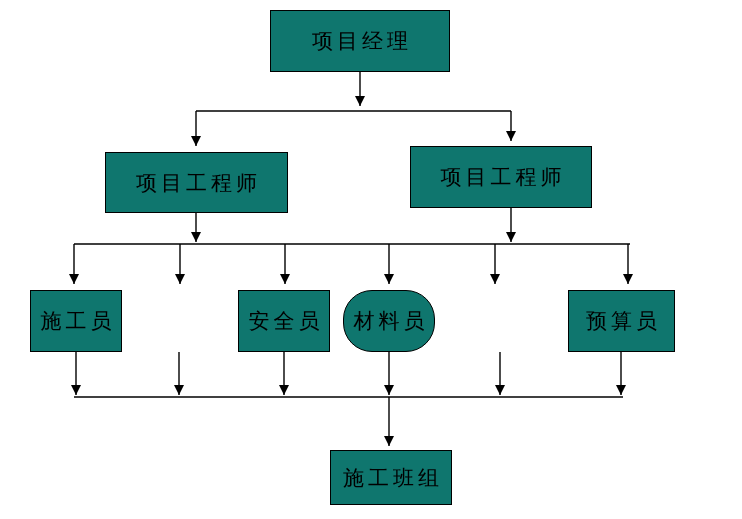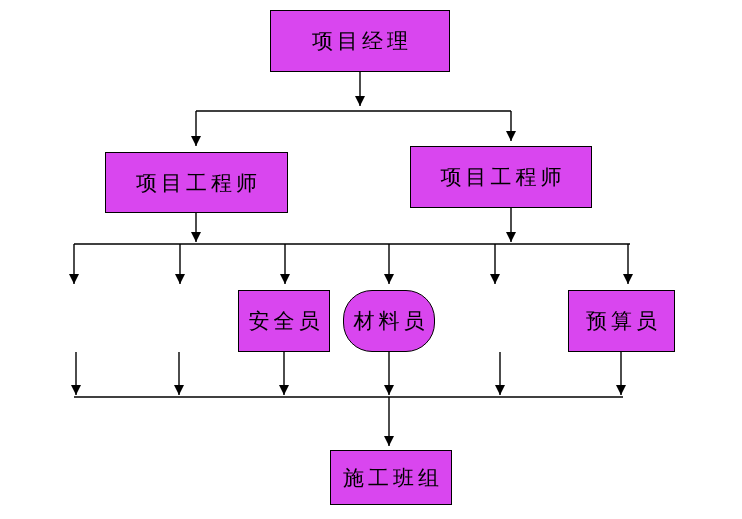--- a/index.html
+++ b/index.html
@@ -19,21 +19,21 @@
     position: absolute;
     left: 0;
     top: 0;
     width: 742px;
     height: 519px;
   }
   .node {
     position: absolute;
     box-sizing: border-box;
     border: 1.5px solid #000000;
-    background: #d946ef;
+    background: #0f766e;
     display: flex;
     align-items: center;
     justify-content: center;
     color: #000000;
     font-size: 21px;
     letter-spacing: 4px;
     padding-left: 4px; 
     white-space: nowrap;
   }
   
@@ -97,20 +97,23 @@
     <span>项目经理</span>
   </div>
 
   <div class="node n-eng-left">
     <span>项目工程师</span>
   </div>
   <div class="node n-eng-right">
     <span>项目工程师</span>
   </div>
 
+  <div class="node n-s1">
+    <span>施工员</span>
+  </div>
   <div class="node n-s3">
     <span>安全员</span>
   </div>
   <div class="node n-s4">
     <span>材料员</span>
   </div>
   <div class="node n-s6">
     <span>预算员</span>
   </div>
 

